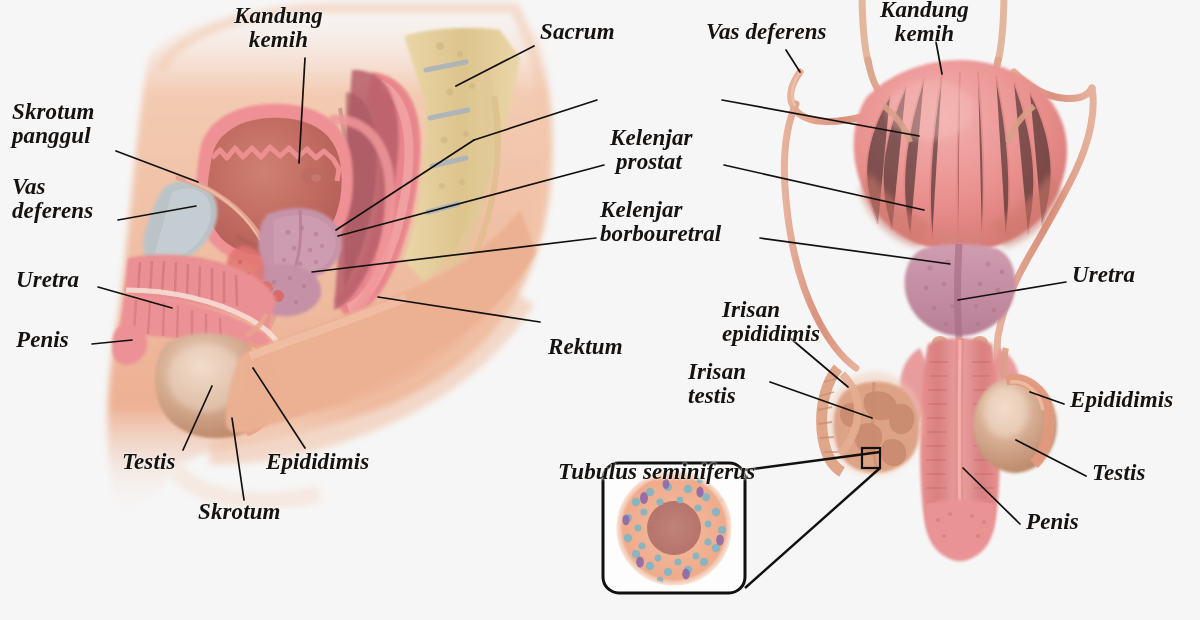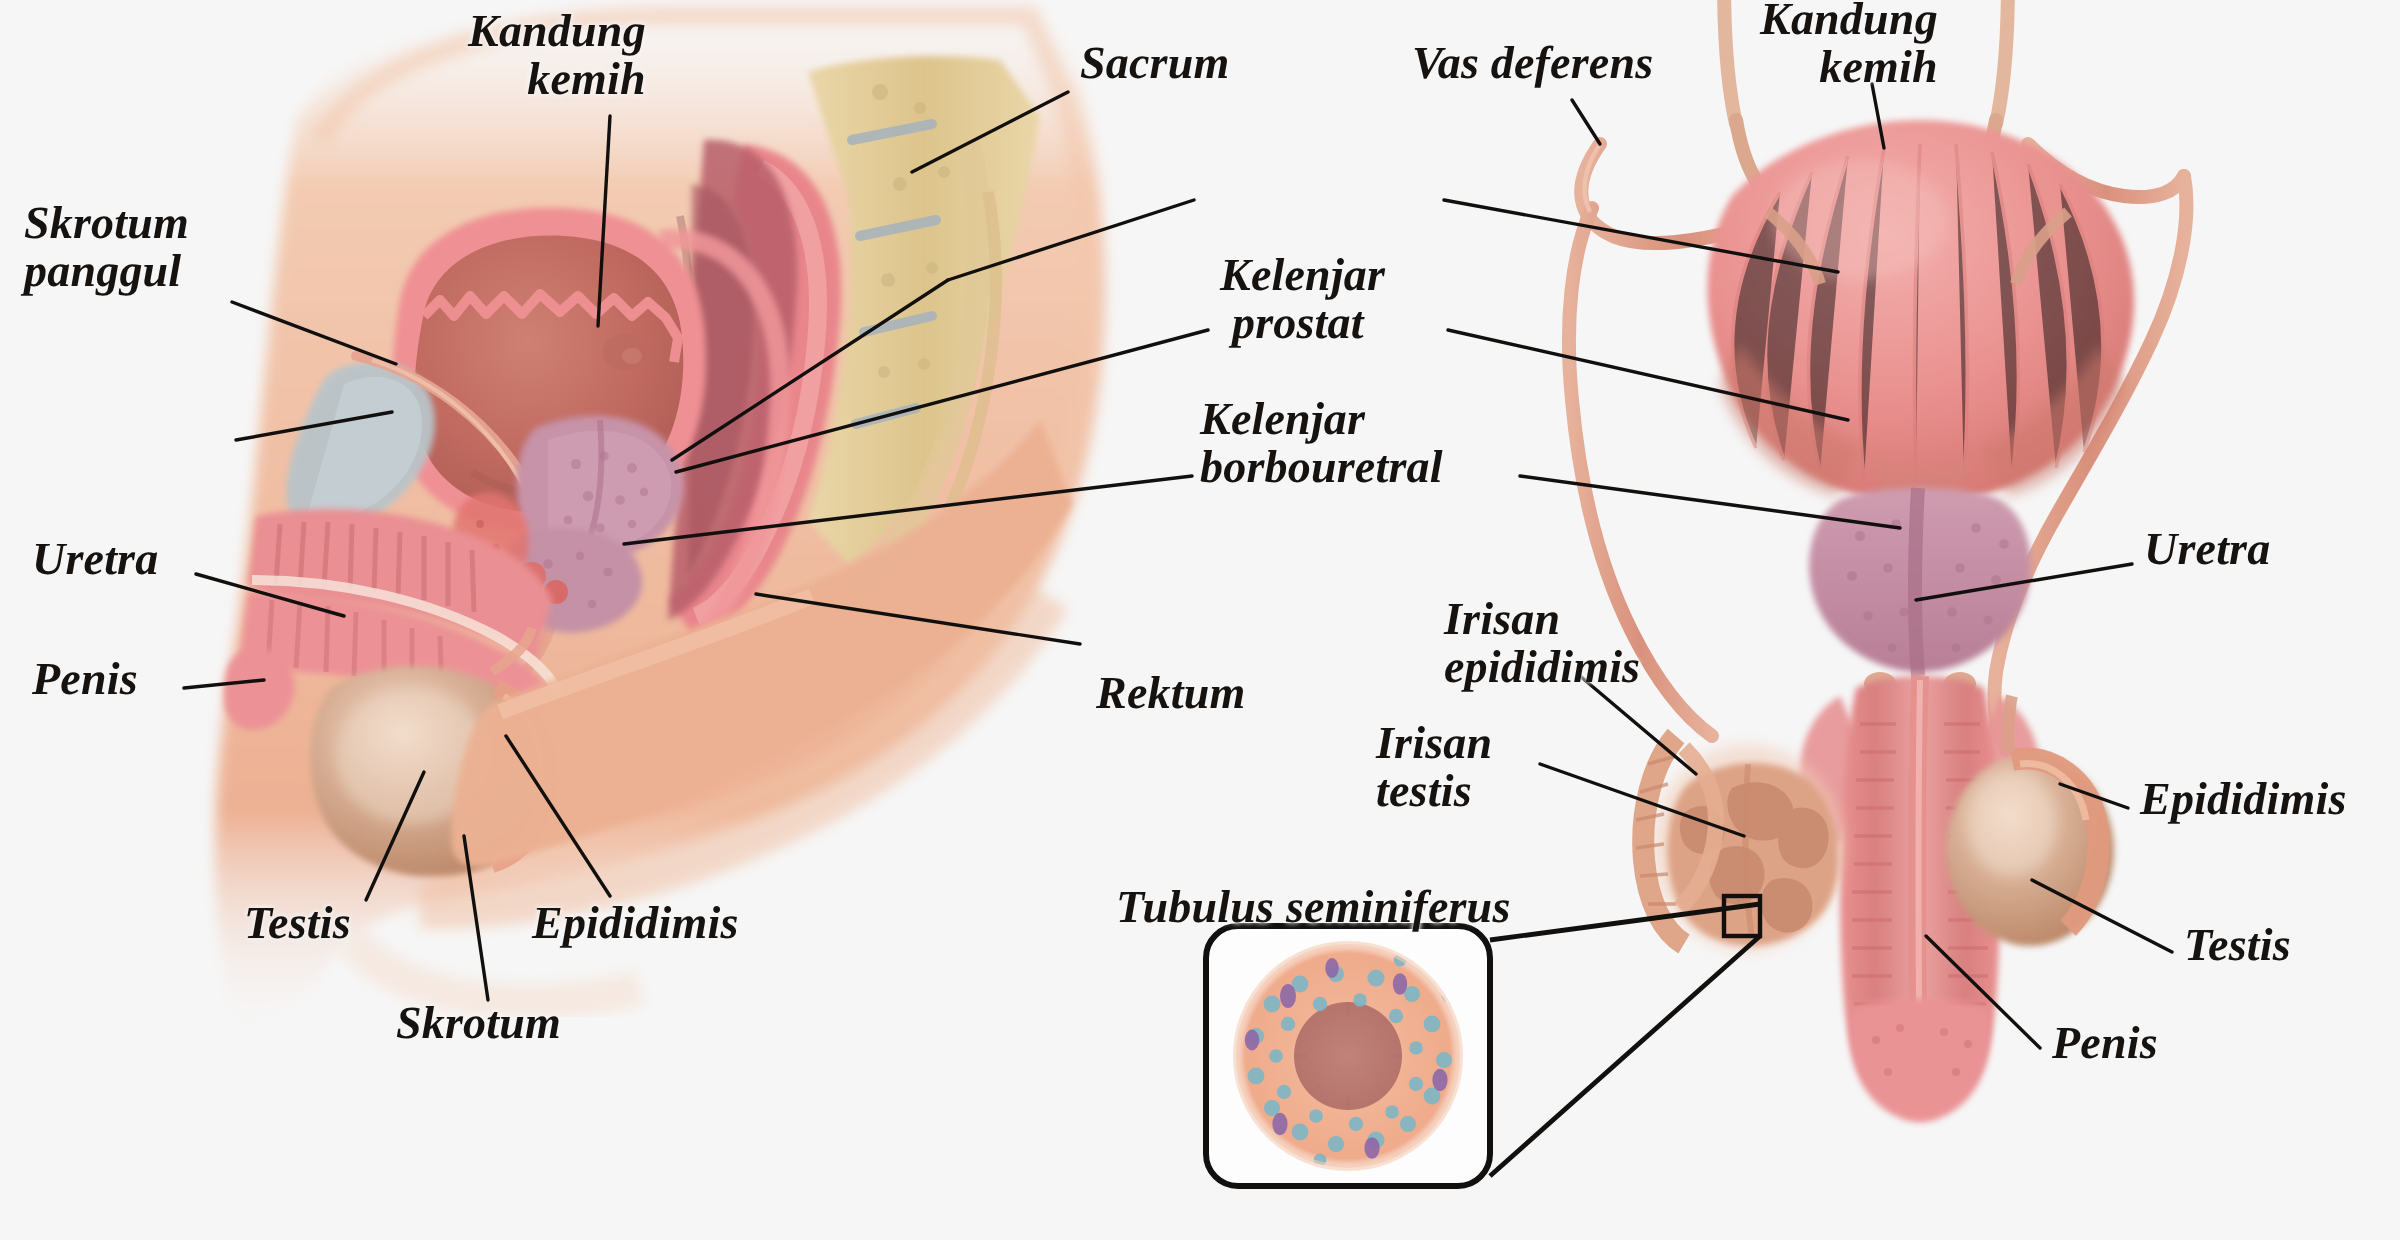--- a/index.html
+++ b/index.html
@@ -27,21 +27,21 @@
     font-family: "Liberation Serif", "DejaVu Serif", serif;
     font-style: italic;
     font-weight: 700;
     font-size: 23px;
     line-height: 1.04;
     color: #16120f;
     white-space: pre;
     letter-spacing: .1px;
     text-shadow: 0 0 2px #f6f6f6, 0 0 3px #f6f6f6;
   }
-  .lbl.c { text-align: right; }
+  .lbl.c { text-align: center; }
 </style>
 </head>
 <body>
 
 <div id="stage">
 
   <svg id="art" viewBox="0 0 1200 620" xmlns="http://www.w3.org/2000/svg">
     <defs>
       <radialGradient id="gSkin" cx="45%" cy="40%" r="75%">
         <stop offset="0%" stop-color="#f7e0d2"></stop>
@@ -543,34 +543,35 @@
       <line x1="790" y1="338" x2="848" y2="387"></line>
       <line x1="770" y1="382" x2="872" y2="418"></line>
       <line x1="1064" y1="404" x2="1030" y2="392"></line>
       <line x1="1086" y1="476" x2="1016" y2="440"></line>
       <line x1="1020" y1="524" x2="963" y2="468"></line>
     </g>
   </svg>
 
   <div class="lbl c" style="left:234px; top:4px;"><span>Kandung</span><br><span>kemih</span></div>
   <div class="lbl" style="left:12px;  top:100px;"><span>Skrotum</span><br><span>panggul</span></div>
+  <div class="lbl" style="left:12px;  top:175px;"><span>Vas</span><br><span>deferens</span></div>
   <div class="lbl" style="left:16px;  top:268px;"><span>Uretra</span></div>
   <div class="lbl" style="left:16px;  top:328px;"><span>Penis</span></div>
   <div class="lbl" style="left:122px; top:450px;"><span>Testis</span></div>
   <div class="lbl" style="left:198px; top:500px;"><span>Skrotum</span></div>
   <div class="lbl" style="left:266px; top:450px;"><span>Epididimis</span></div>
   <div class="lbl" style="left:540px; top:20px;font-family:Liberation Serif, serif;"><span>Sacrum</span></div>
   <div class="lbl" style="left:548px; top:303px;margin-top:32px;"><span>Rektum</span></div>
 
   <div class="lbl" style="left:610px; top:126px;"><span>Kelenjar</span><br><span style="padding-left:6px">prostat</span></div>
   <div class="lbl" style="left:600px; top:198px;"><span>Kelenjar</span><br><span>borbouretral</span></div>
 
   <div class="lbl" style="left:706px;  top:20px;"><span>Vas deferens</span></div>
   <div class="lbl c" style="left:880px; top:-2px;"><span>Kandung</span><br><span>kemih</span></div>
   <div class="lbl" style="left:1072px; top:263px;"><span>Uretra</span></div>
   <div class="lbl" style="left:722px;  top:298px;"><span>Irisan</span><br><span>epididimis</span></div>
   <div class="lbl" style="left:688px;  top:360px;"><span>Irisan</span><br><span>testis</span></div>
   <div class="lbl" style="left:1070px; top:388px;"><span>Epididimis</span></div>
   <div class="lbl" style="left:1092px; top:461px;"><span>Testis</span></div>
   <div class="lbl" style="left:1026px; top:510px;"><span>Penis</span></div>
-  <div class="lbl" style="left:558px;  top:442px;"><span>Tubulus seminiferus</span></div>
+  <div class="lbl" style="left:558px;  top:460px;"><span>Tubulus seminiferus</span></div>
 
 </div>
 
 </body></html>

